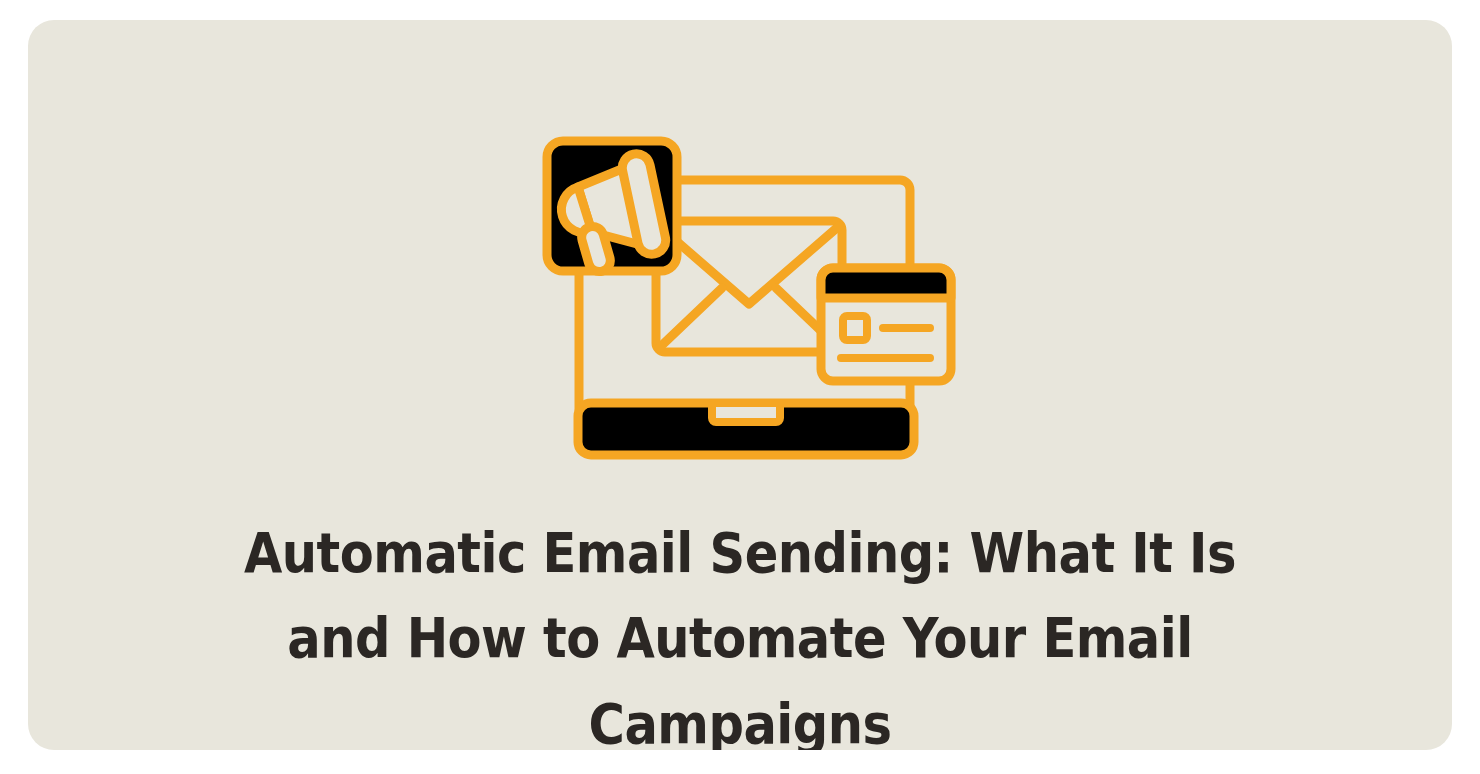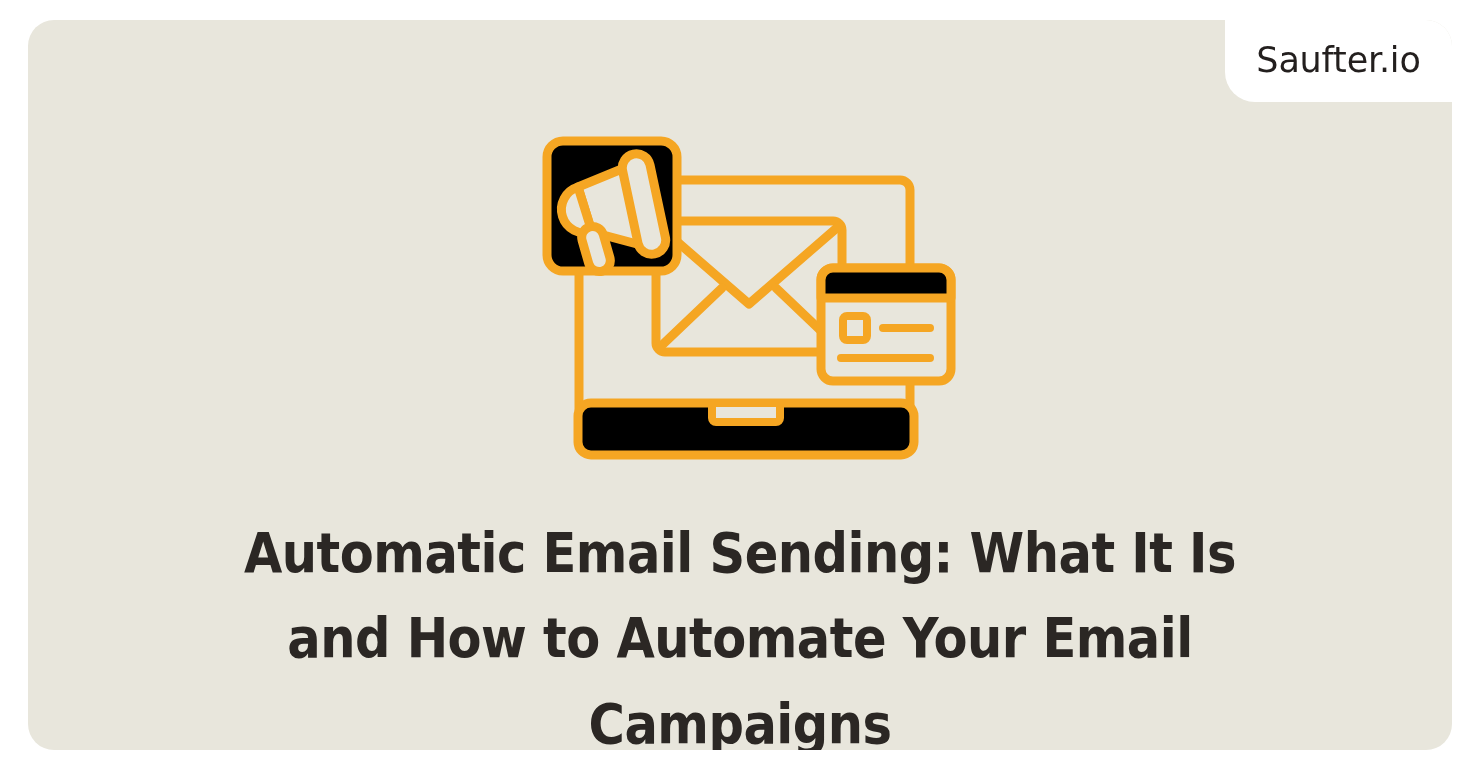--- a/index.html
+++ b/index.html
@@ -87,23 +87,20 @@
     transform-origin: 50% 0;
   }
 </style>
 </head>
 <body>
 
 <div id="stage">
 
   <div id="hero-card">
 
-    <div id="logo-badge">
-      <span class="logo-text">Saufter.io</span>
-    </div>
 
     <div id="illustration">
       <svg viewBox="0 0 440 345" xmlns="http://www.w3.org/2000/svg">
 
         <path d="M63 60 H374 a10 10 0 0 1 10 10 V290 H53 V70 a10 10 0 0 1 10 -10 Z" fill="none" stroke="#f5a623" stroke-width="9" stroke-linejoin="round"></path>
 
         <rect x="130" y="101" width="186" height="131" rx="9" fill="#e8e6dc" stroke="#f5a623" stroke-width="9"></rect>
 
         <path d="M133 106 L223 184 L313 106" fill="none" stroke="#f5a623" stroke-width="9" stroke-linecap="round" stroke-linejoin="round"></path>
 

